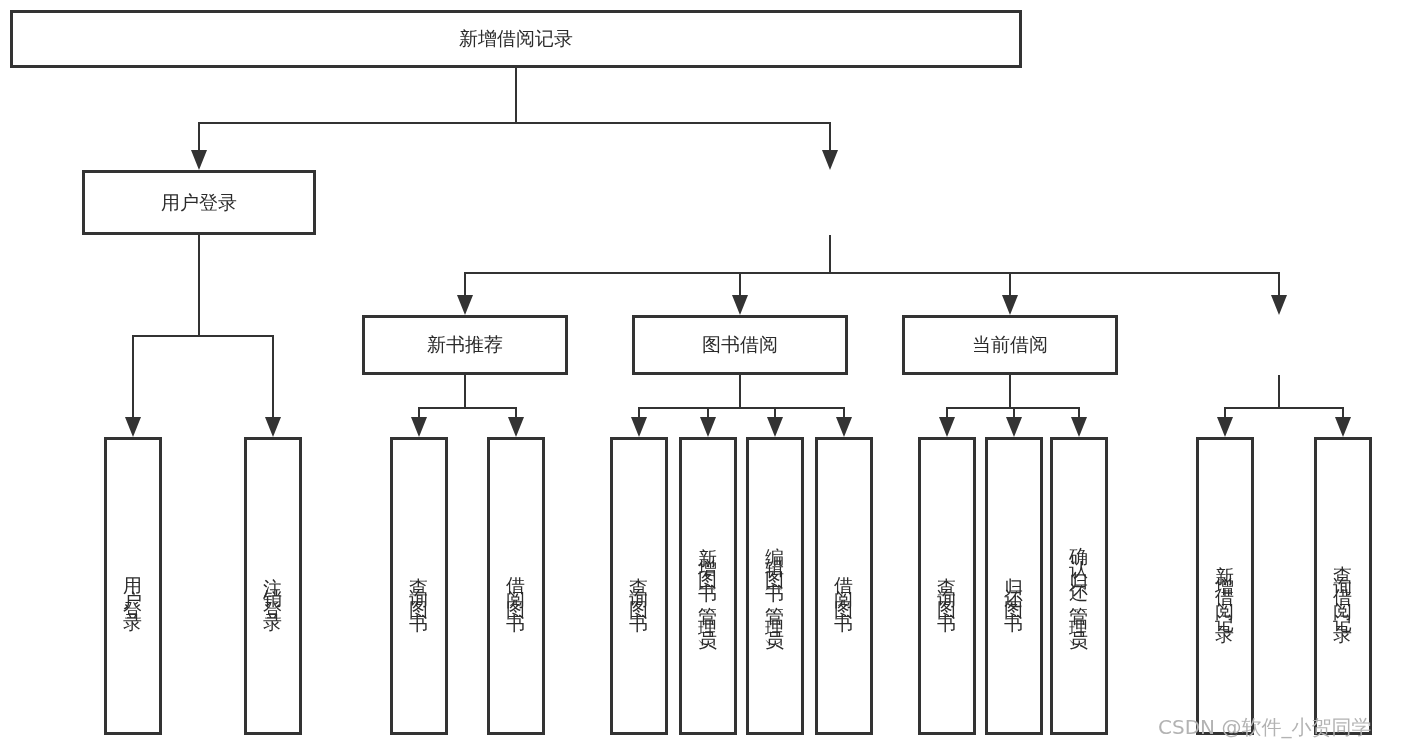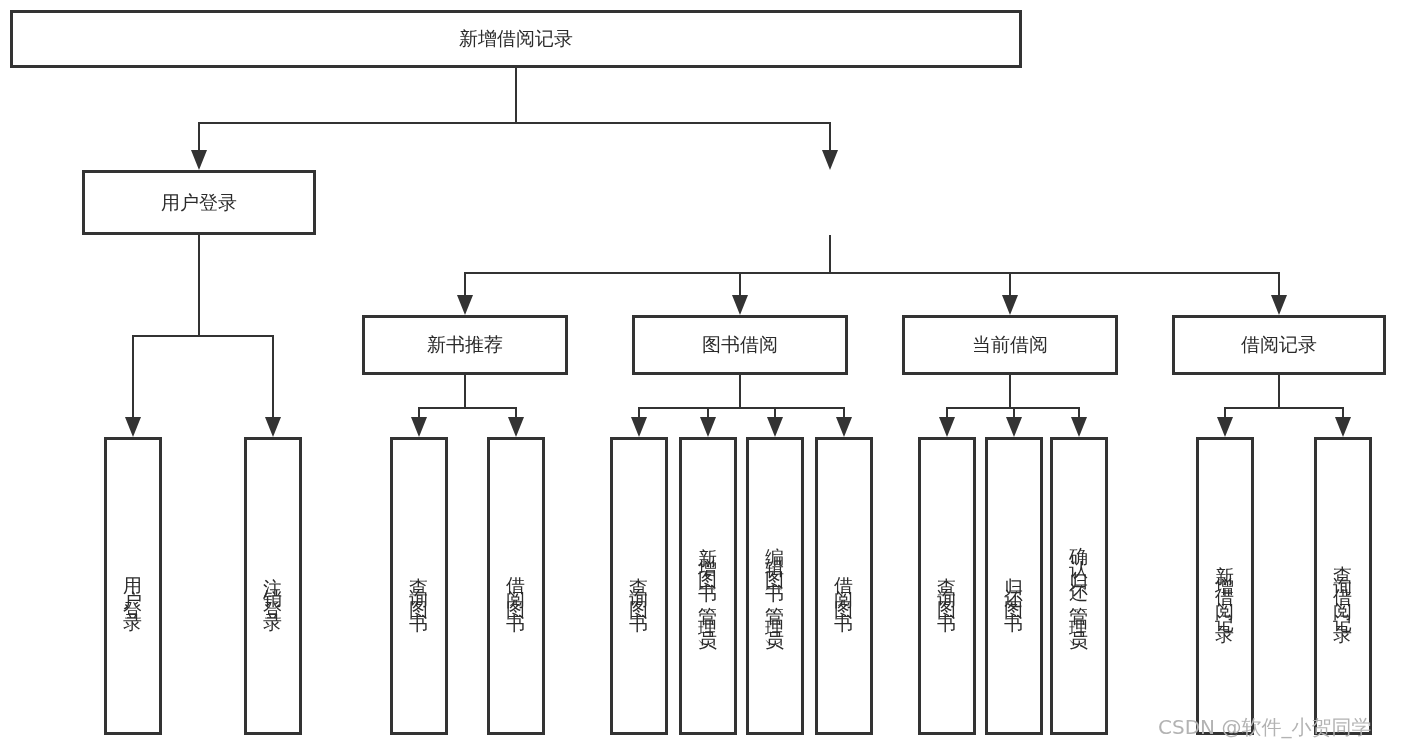--- a/index.html
+++ b/index.html
@@ -99,23 +99,20 @@
 
   <div class="box" style="left:362px;top:315px;width:206px;height:60px">
     <span>新书推荐</span>
   </div>
   <div class="box" style="left:632px;top:315px;width:216px;height:60px">
     <span>图书借阅</span>
   </div>
   <div class="box" style="left:902px;top:315px;width:216px;height:60px">
     <span>当前借阅</span>
   </div>
-  <div class="box" style="left:1172px;top:315px;width:214px;height:60px">
-    <span>借阅记录</span>
-  </div>
 
   <div class="ln" style="left:464px;top:375px;width:2px;height:32px"></div>
   <div class="ln" style="left:418px;top:407px;width:99px;height:2px"></div>
   <div class="ln" style="left:418px;top:407px;width:2px;height:10px"></div>
   <div class="arrow" style="left:411px;top:417px"></div>
   <div class="ln" style="left:515px;top:407px;width:2px;height:10px"></div>
   <div class="arrow" style="left:508px;top:417px"></div>
 
   <div class="ln" style="left:739px;top:375px;width:2px;height:32px"></div>
   <div class="ln" style="left:638px;top:407px;width:207px;height:2px"></div>

